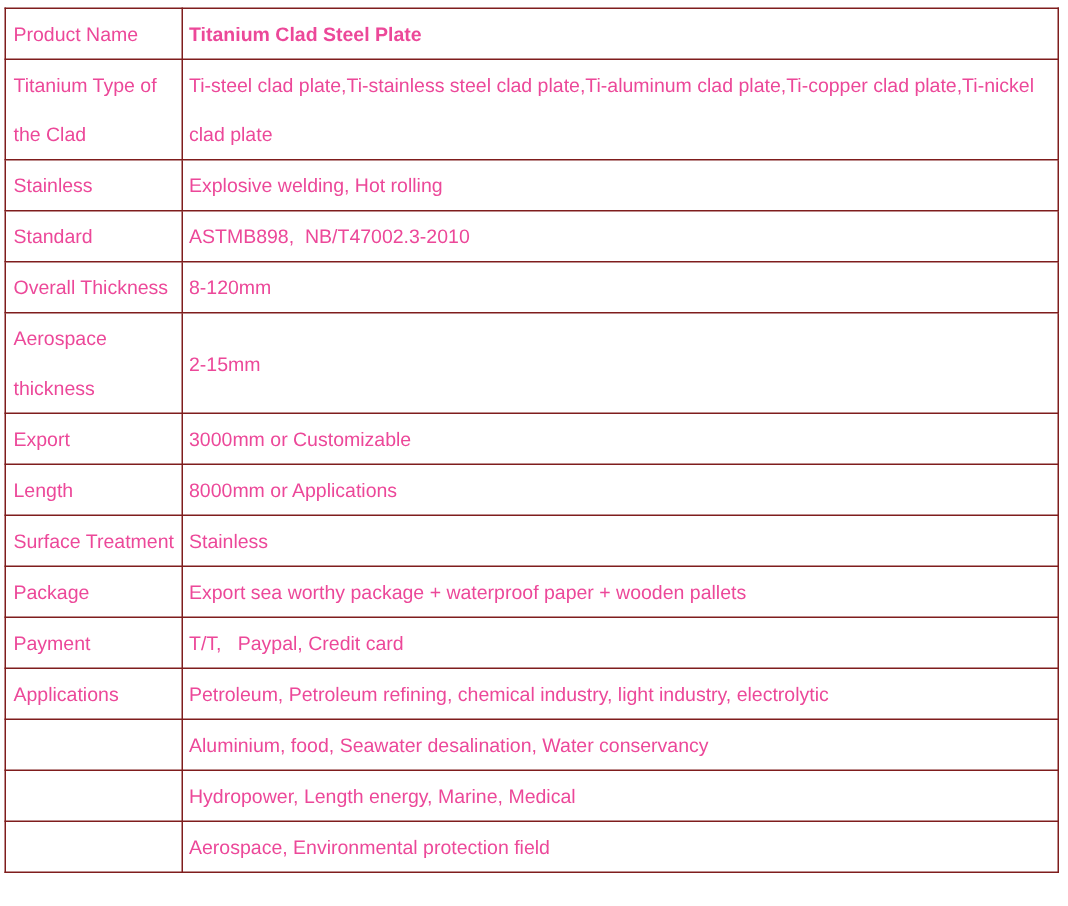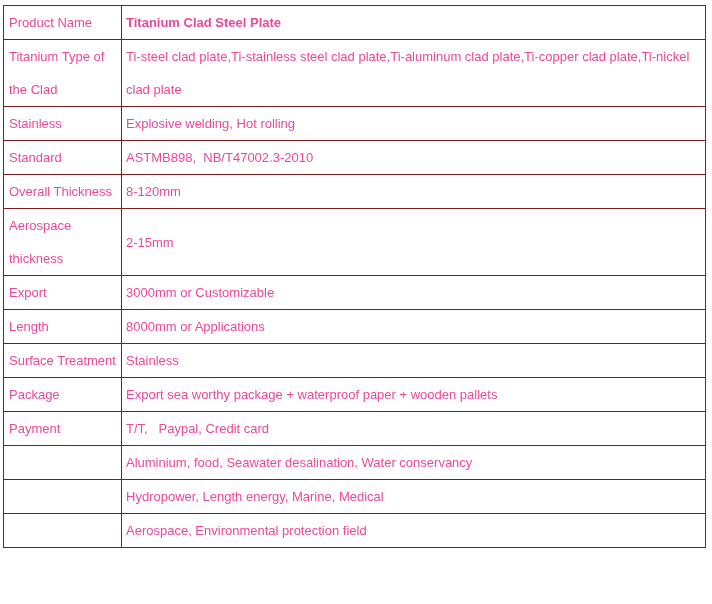--- a/index.html
+++ b/index.html
@@ -90,20 +90,24 @@
     </tr>
     <tr class="r-single">
       <td class="label-cell">Package</td>
       <td class="value-cell">Export sea worthy package + waterproof paper + wooden pallets</td>
     </tr>
     <tr class="r-single">
       <td class="label-cell">Payment</td>
       <td class="value-cell">T/T,   Paypal, Credit card</td>
     </tr>
     <tr class="r-single">
+      <td class="label-cell">Applications</td>
+      <td class="value-cell">Petroleum, Petroleum refining, chemical industry, light industry, electrolytic</td>
+    </tr>
+    <tr class="r-single">
       <td class="label-cell"></td>
       <td class="value-cell">Aluminium, food, Seawater desalination, Water conservancy</td>
     </tr>
     <tr class="r-single">
       <td class="label-cell"></td>
       <td class="value-cell">Hydropower, Length energy, Marine, Medical</td>
     </tr>
     <tr class="r-single">
       <td class="label-cell"></td>
       <td class="value-cell">Aerospace, Environmental protection field</td>

